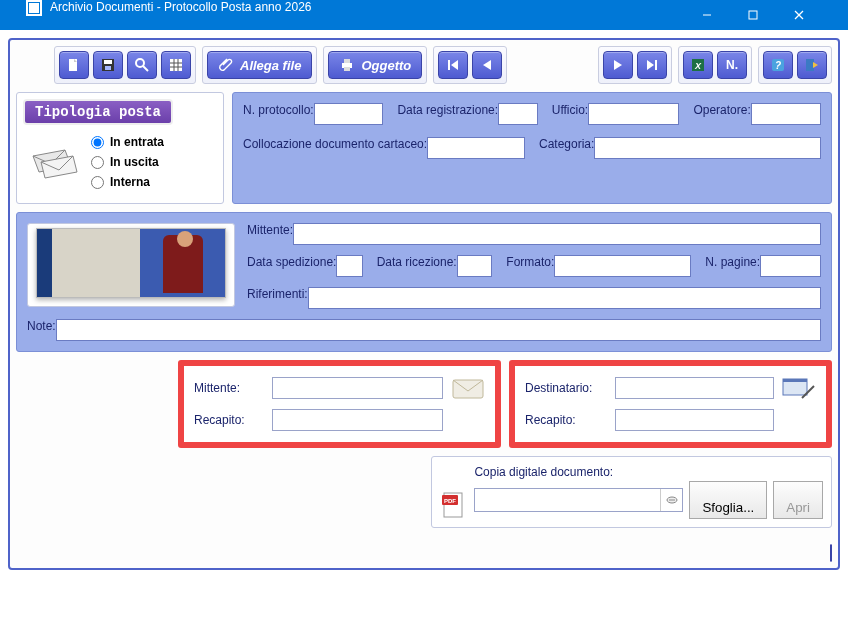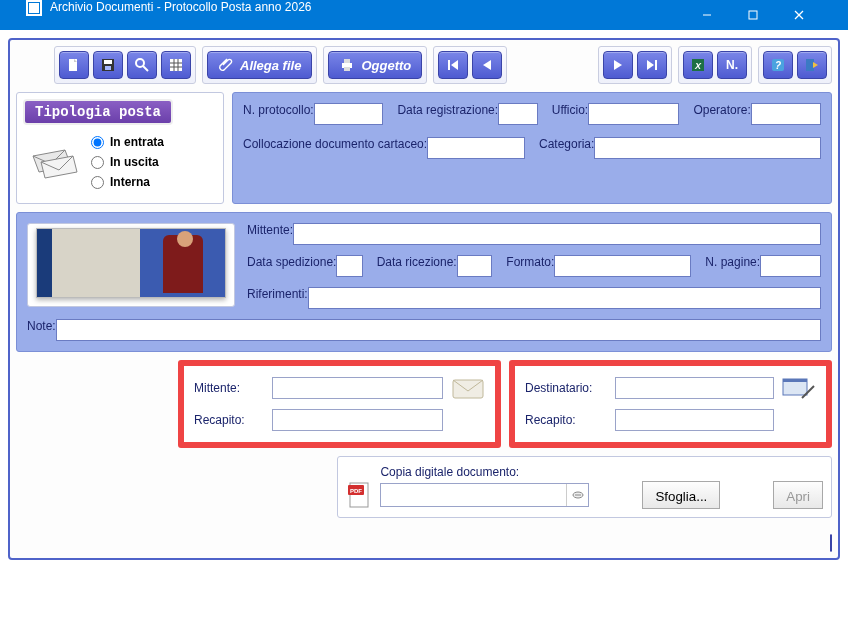--- a/index.html
+++ b/index.html
@@ -55,21 +55,21 @@
   .panel .plabel{width:70px;color:#1b246b;}
   .panel .prow input{flex:1;}
   .panel .picon{width:34px;height:24px;}
 
   .copyrow{border:1px solid #c2c8e0;border-radius:3px;background:#fff;padding:8px;}
   .copyrow .crow{display:flex;align-items:flex-end;gap:8px;}
   .pdf{width:26px;height:28px;}
   .pathbox{flex:1;display:flex;align-items:center;border:1px solid #9aa3c9;height:24px;background:#fff;}
   .pathbox input{border:none;flex:1;height:22px;padding:0 4px;}
   .pathbox .pin{width:22px;height:22px;border-left:1px solid #ccc;display:flex;align-items:center;justify-content:center;}
-  .wbtn{height:28px;border:1px solid #a8a8a8;background:linear-gradient(#fdfdfd,#e8e8e8);padding:7px 12px;cursor:pointer;margin-left:47px;}
+  .wbtn{height:28px;border:1px solid #a8a8a8;background:linear-gradient(#fdfdfd,#e8e8e8);padding:18px 12px;cursor:pointer;}
   .wbtn[disabled]{color:#999;cursor:default;}
 
   .footerbar{height:18px;background:linear-gradient(#6d7de0,#4a57c4);border:1px solid #3a44a8;border-radius:2px;margin-top:8px;}
 
   svg{display:block;}
 </style>
 </head>
 <body>
 
 <div class="titlebar">

